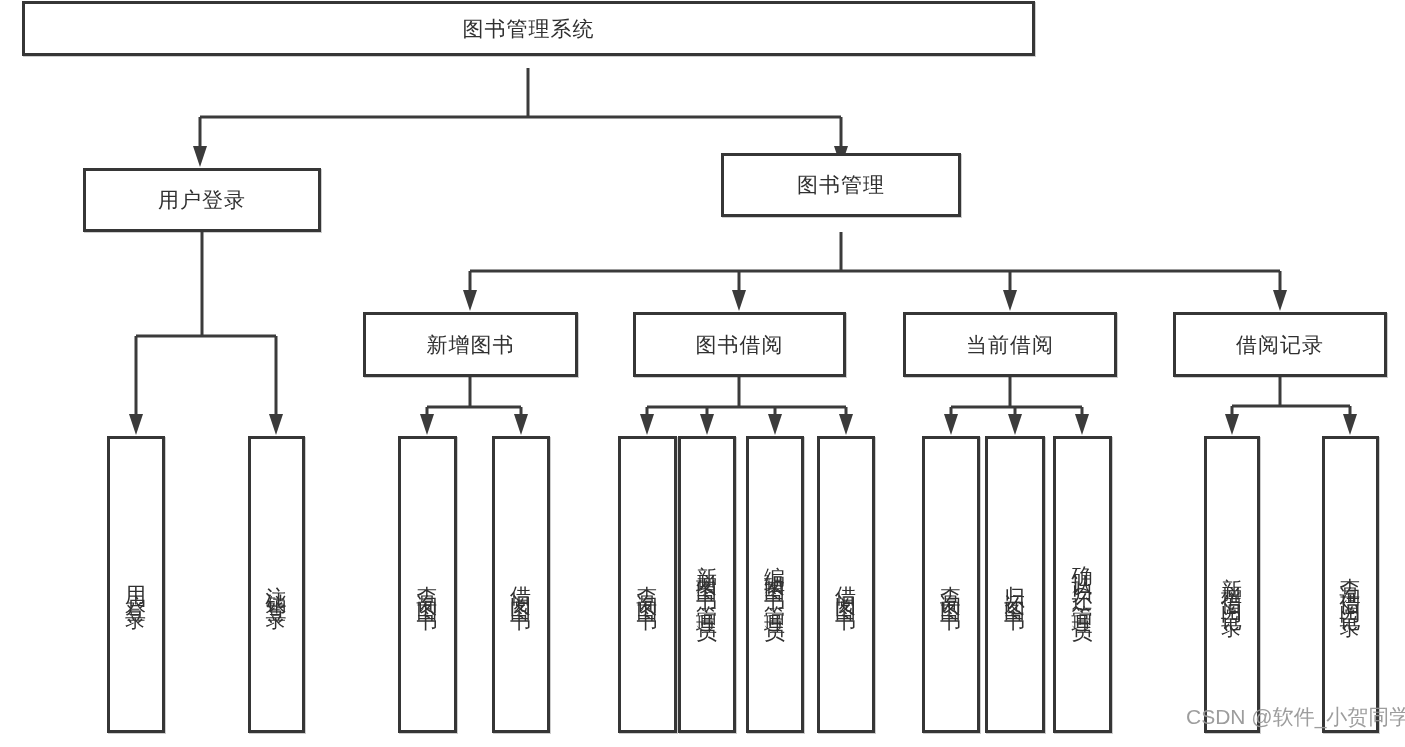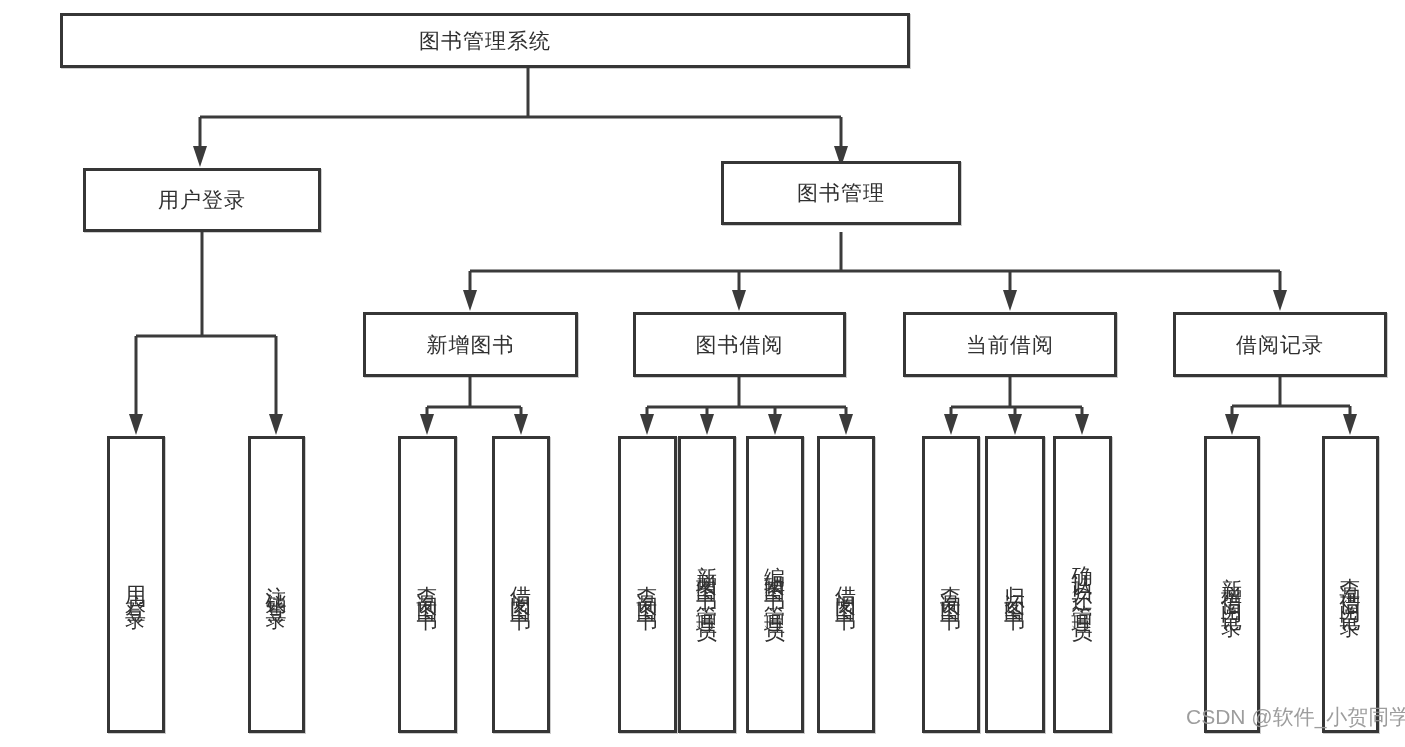--- a/index.html
+++ b/index.html
@@ -99,24 +99,24 @@
     <polygon points="1075,414 1089,414 1082,435"></polygon>
 
     <line x1="1280" y1="377" x2="1280" y2="406"></line>
     <line x1="1232" y1="406" x2="1350" y2="406"></line>
     <line x1="1232" y1="406" x2="1232" y2="416"></line>
     <line x1="1350" y1="406" x2="1350" y2="416"></line>
     <polygon points="1225,414 1239,414 1232,435"></polygon>
     <polygon points="1343,414 1357,414 1350,435"></polygon>
   </svg>
 
-  <div class="box hbox" style="left:22px;top:13px;width:850px;height:55px;margin-left:38px;">图书管理系统</div>
+  <div class="box hbox" style="left:22px;top:1px;width:1013px;height:55px;">图书管理系统</div>
 
   <div class="box hbox" style="left:83px;top:168px;width:238px;height:64px;">用户登录</div>
-  <div class="box hbox" style="left:721px;top:161px;width:240px;height:64px;">图书管理</div>
+  <div class="box hbox" style="left:721px;top:153px;width:240px;height:64px;">图书管理</div>
 
   <div class="box hbox" style="left:363px;top:312px;width:215px;height:65px;">新增图书</div>
   <div class="box hbox" style="left:633px;top:312px;width:213px;height:65px;">图书借阅</div>
   <div class="box hbox" style="left:903px;top:312px;width:214px;height:65px;">当前借阅</div>
   <div class="box hbox" style="left:1173px;top:312px;width:214px;height:65px;">借阅记录</div>
 
   <div class="box vbox" style="left:107px;top:436px;width:58px;height:297px;">用户登录</div>
   <div class="box vbox" style="left:248px;top:436px;width:57px;height:297px;">注销登录</div>
 
   <div class="box vbox" style="left:398px;top:436px;width:59px;height:297px;">查询图书</div>

